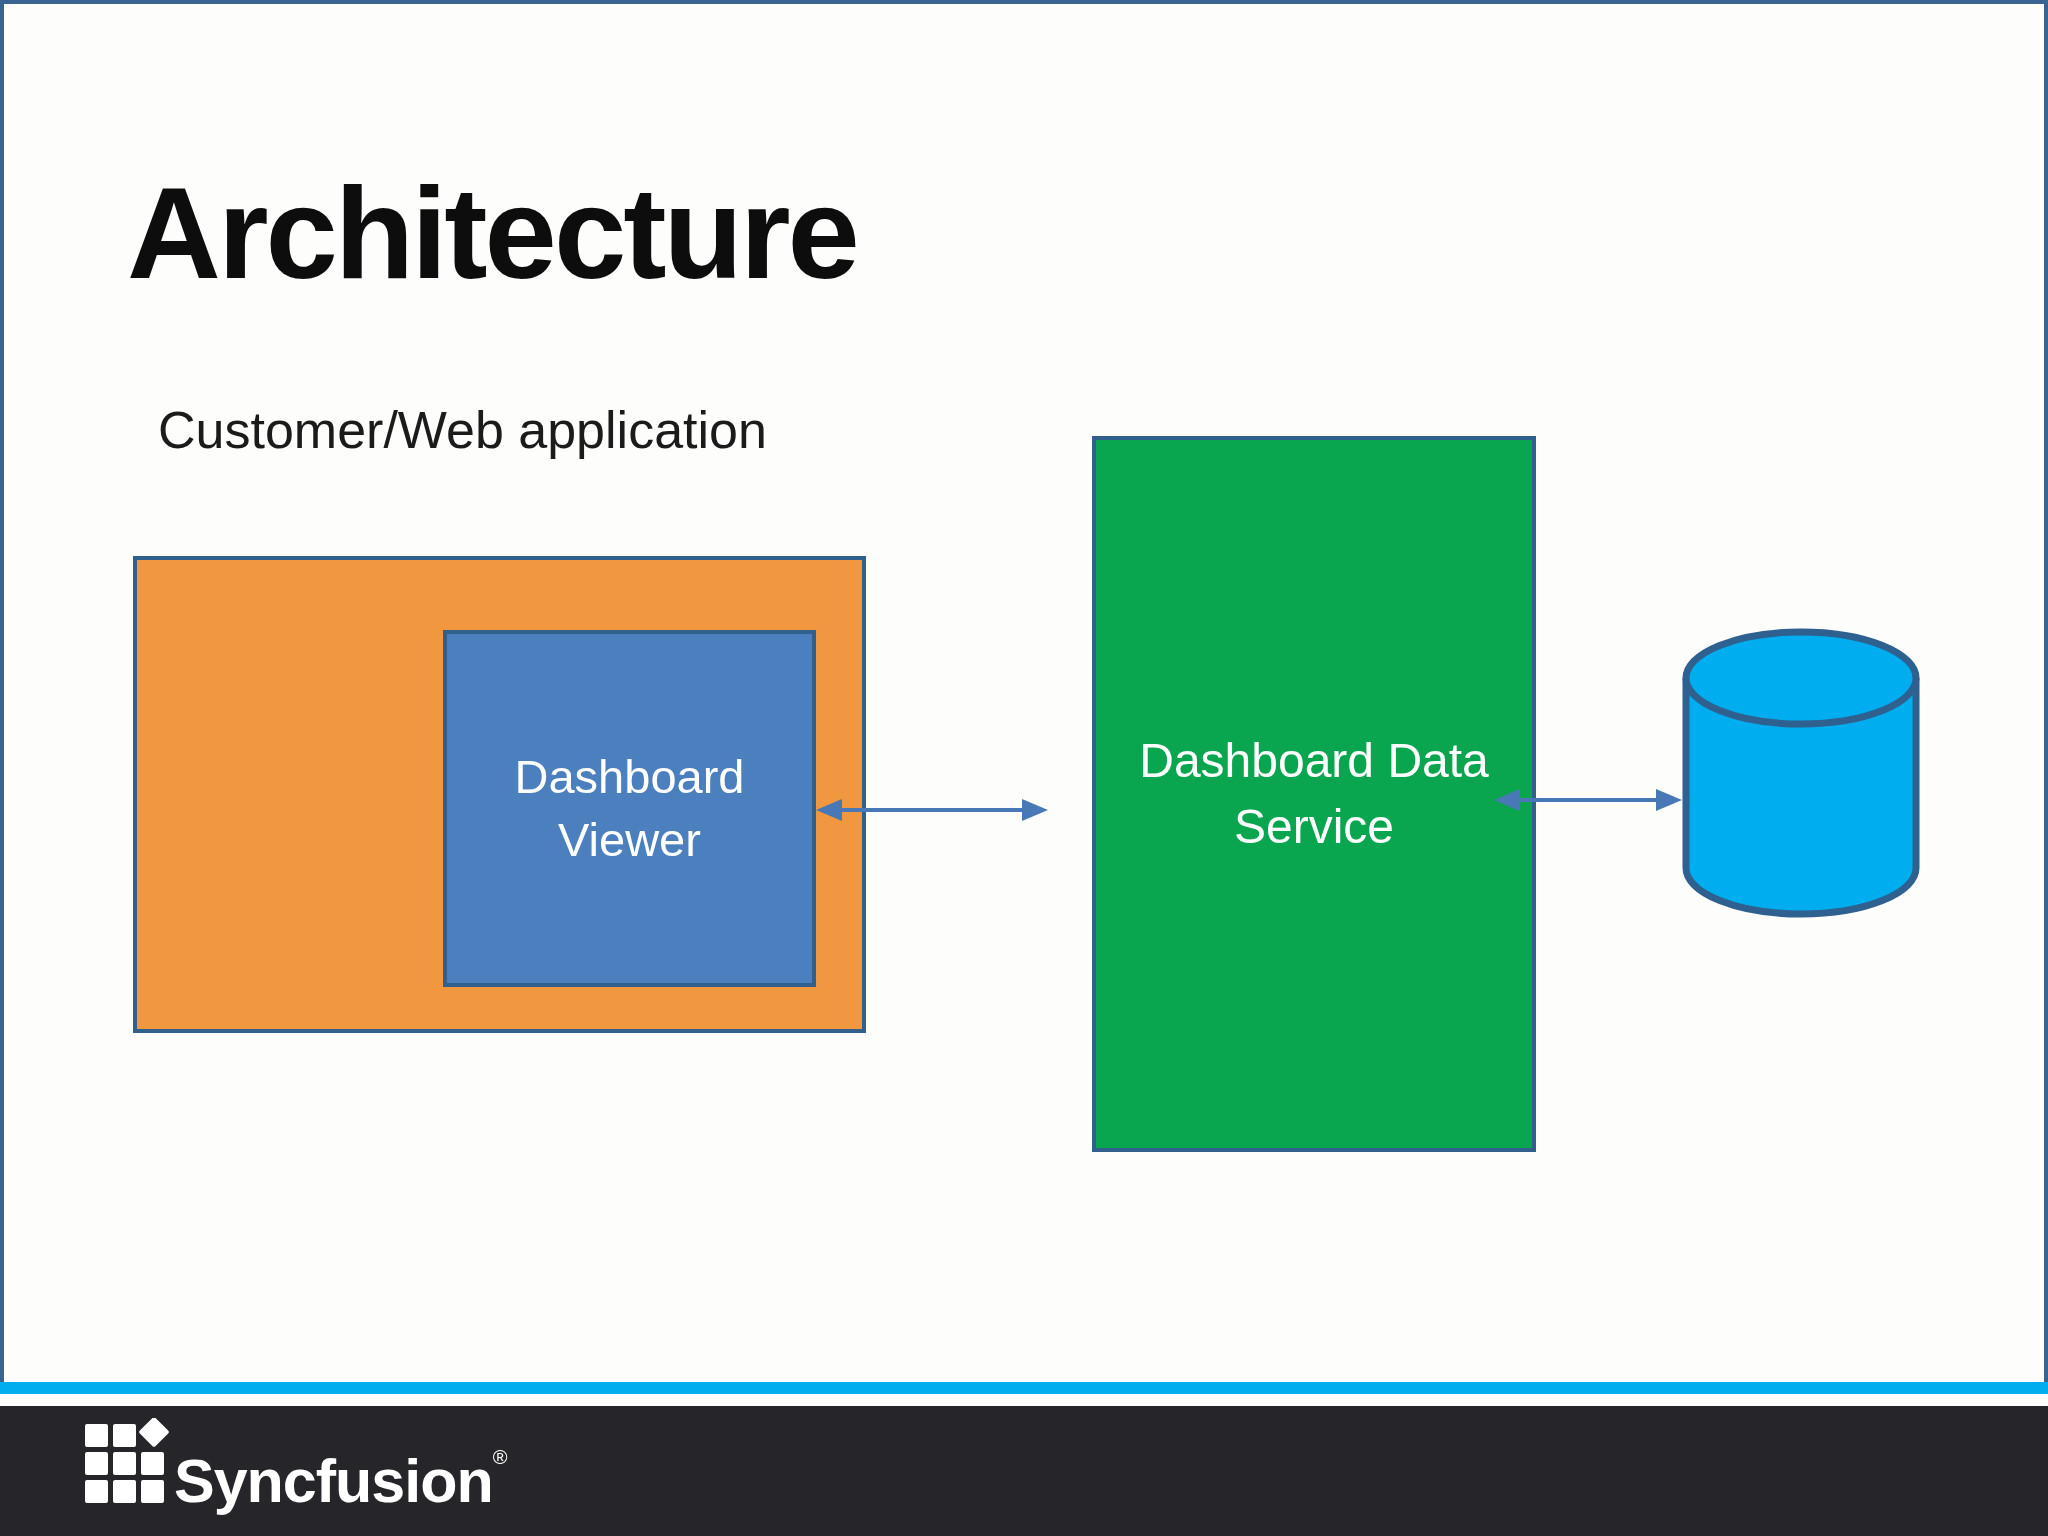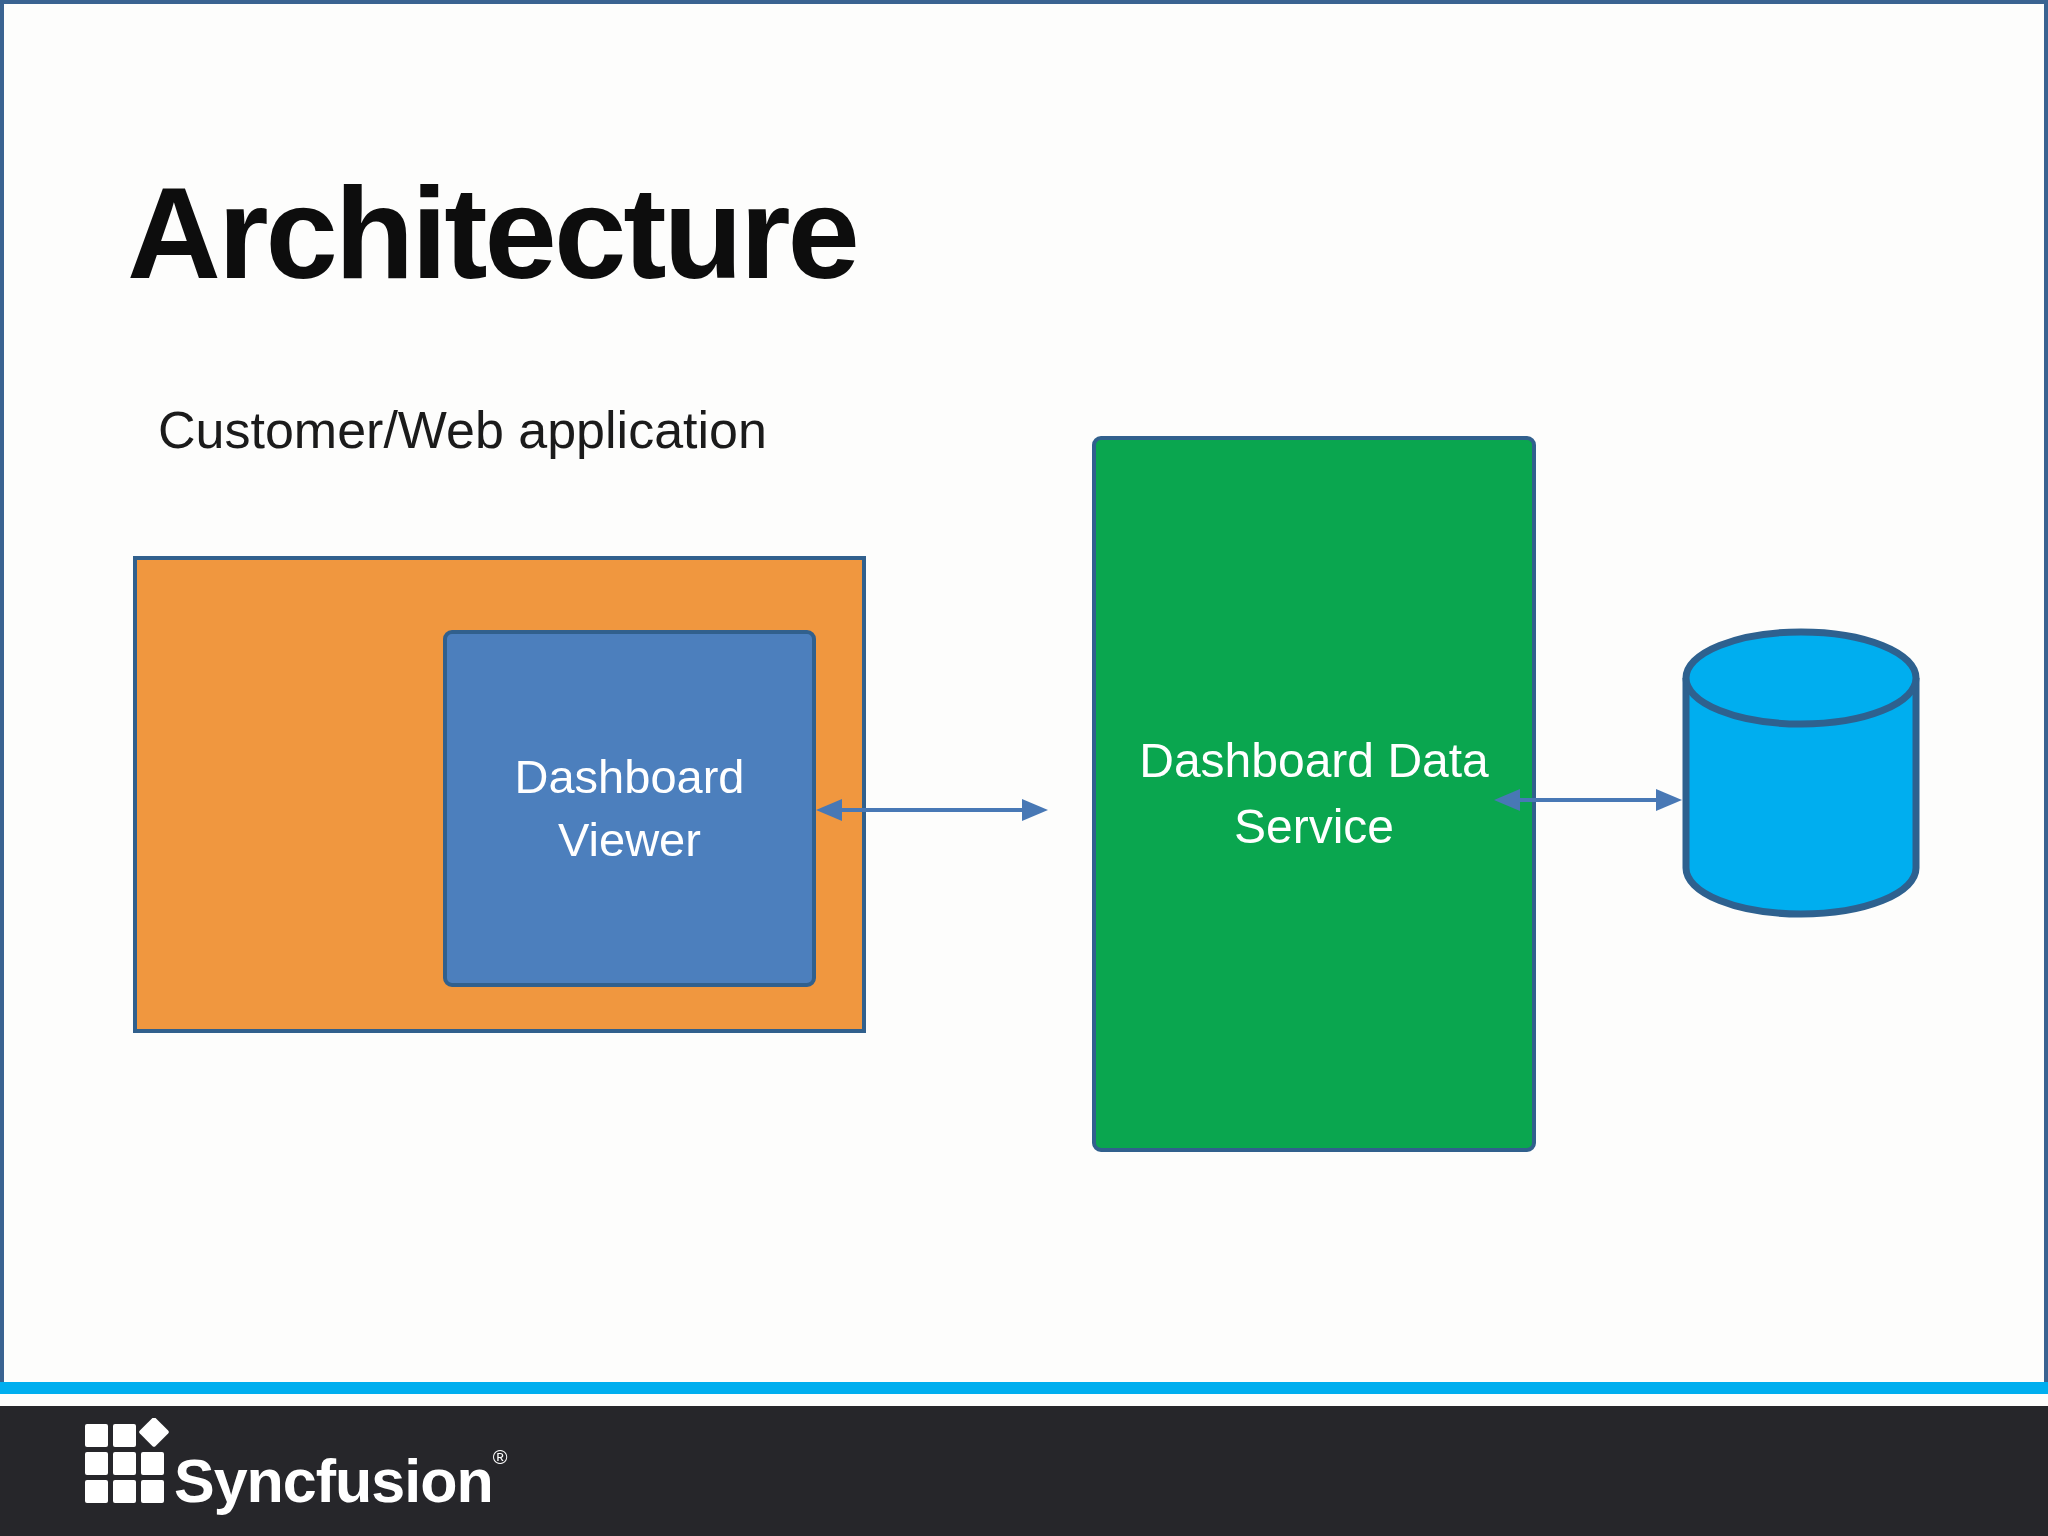--- a/index.html
+++ b/index.html
@@ -21,21 +21,21 @@
   .title{
     position:absolute;left:127px;top:168px;font-size:130px;font-weight:700;
     letter-spacing:-3px;color:var(--title-color);line-height:1;white-space:nowrap;
   }
   .subtitle{
     position:absolute;left:158px;top:404px;font-size:52px;color:var(--subtitle-color);
     line-height:1;white-space:nowrap;
   }
   .shape{position:absolute;border:4px solid var(--box-border);}
   .orange-box{left:133px;top:556px;width:733px;height:477px;background:var(--orange-fill);}
-  .label-box{display:flex;align-items:center;justify-content:center;text-align:center;color:#fff;border-radius:9px;}
+  .label-box{display:flex;align-items:center;justify-content:center;text-align:center;color:#fff;}
   .blue-box{left:443px;top:630px;width:373px;height:357px;background:var(--blue-fill);font-size:47px;line-height:1.32;}
   .blue-box span{max-width:300px;}
   .green-box{left:1048px;top:436px;width:444px;height:716px;background:var(--green-fill);font-size:48px;line-height:1.38;margin-left:44px;}
   .green-box span{max-width:400px;}
   .arrow{position:absolute;color:var(--arrow-blue);}
   .arrow-1{left:816px;top:792px;}
   .arrow-2{left:1494px;top:782px;}
   .cylinder{position:absolute;left:1682px;top:628px;color:var(--cylinder-border);}
   .cylinder-label{
     position:absolute;left:1682px;top:628px;width:238px;height:294px;

